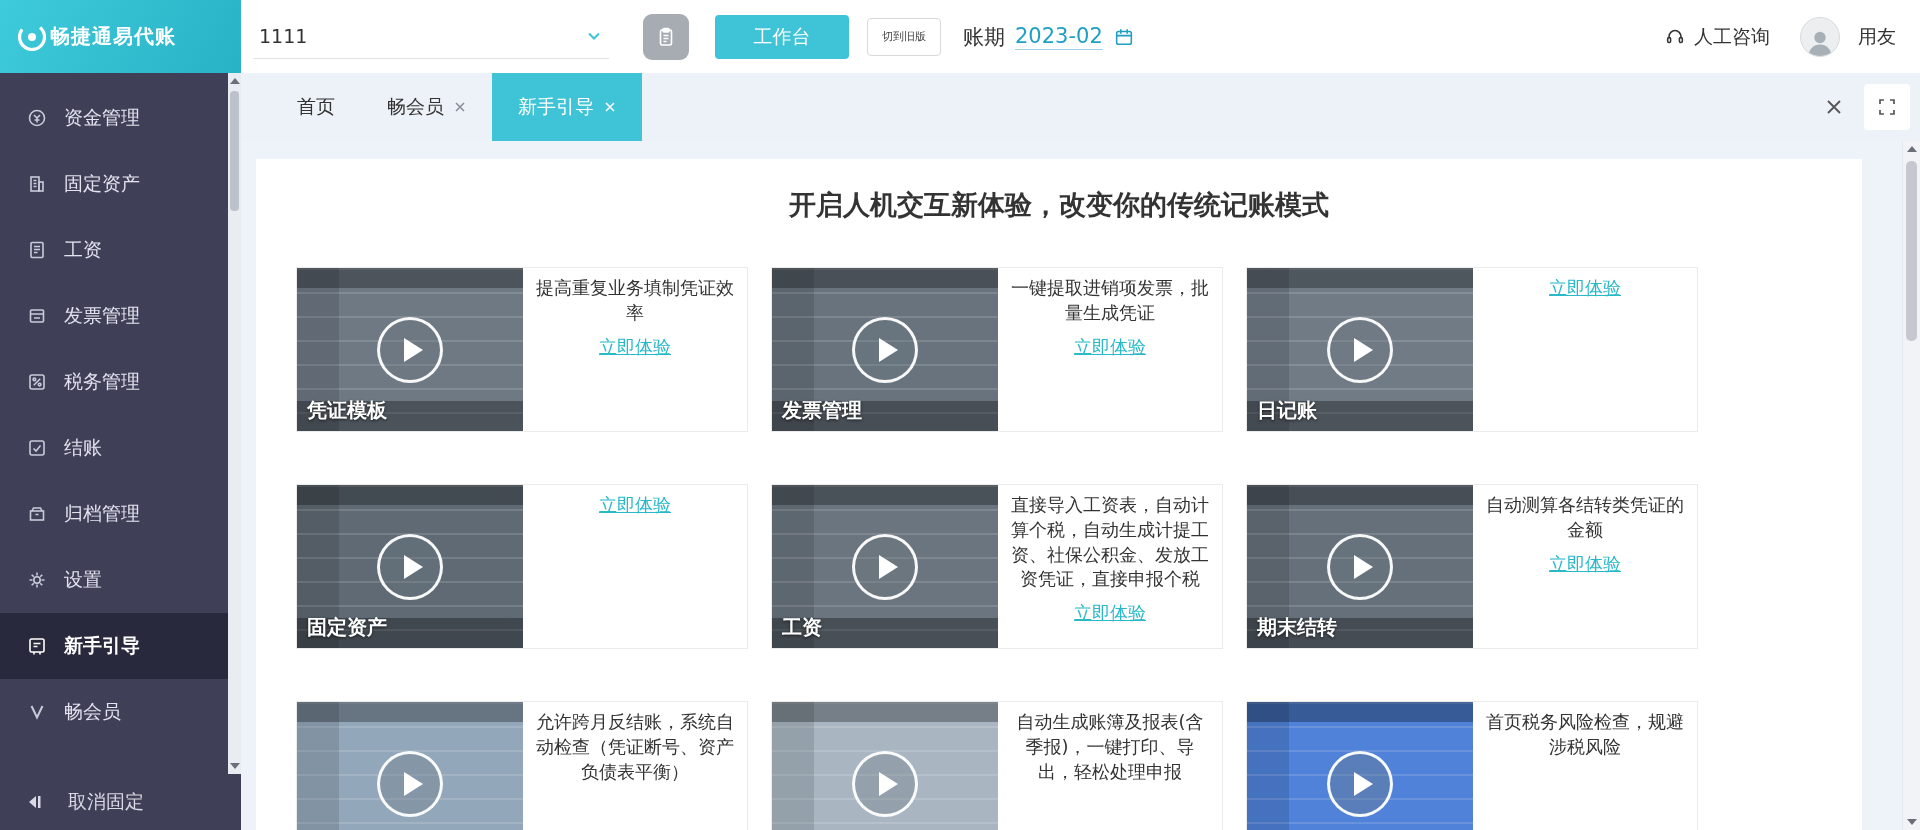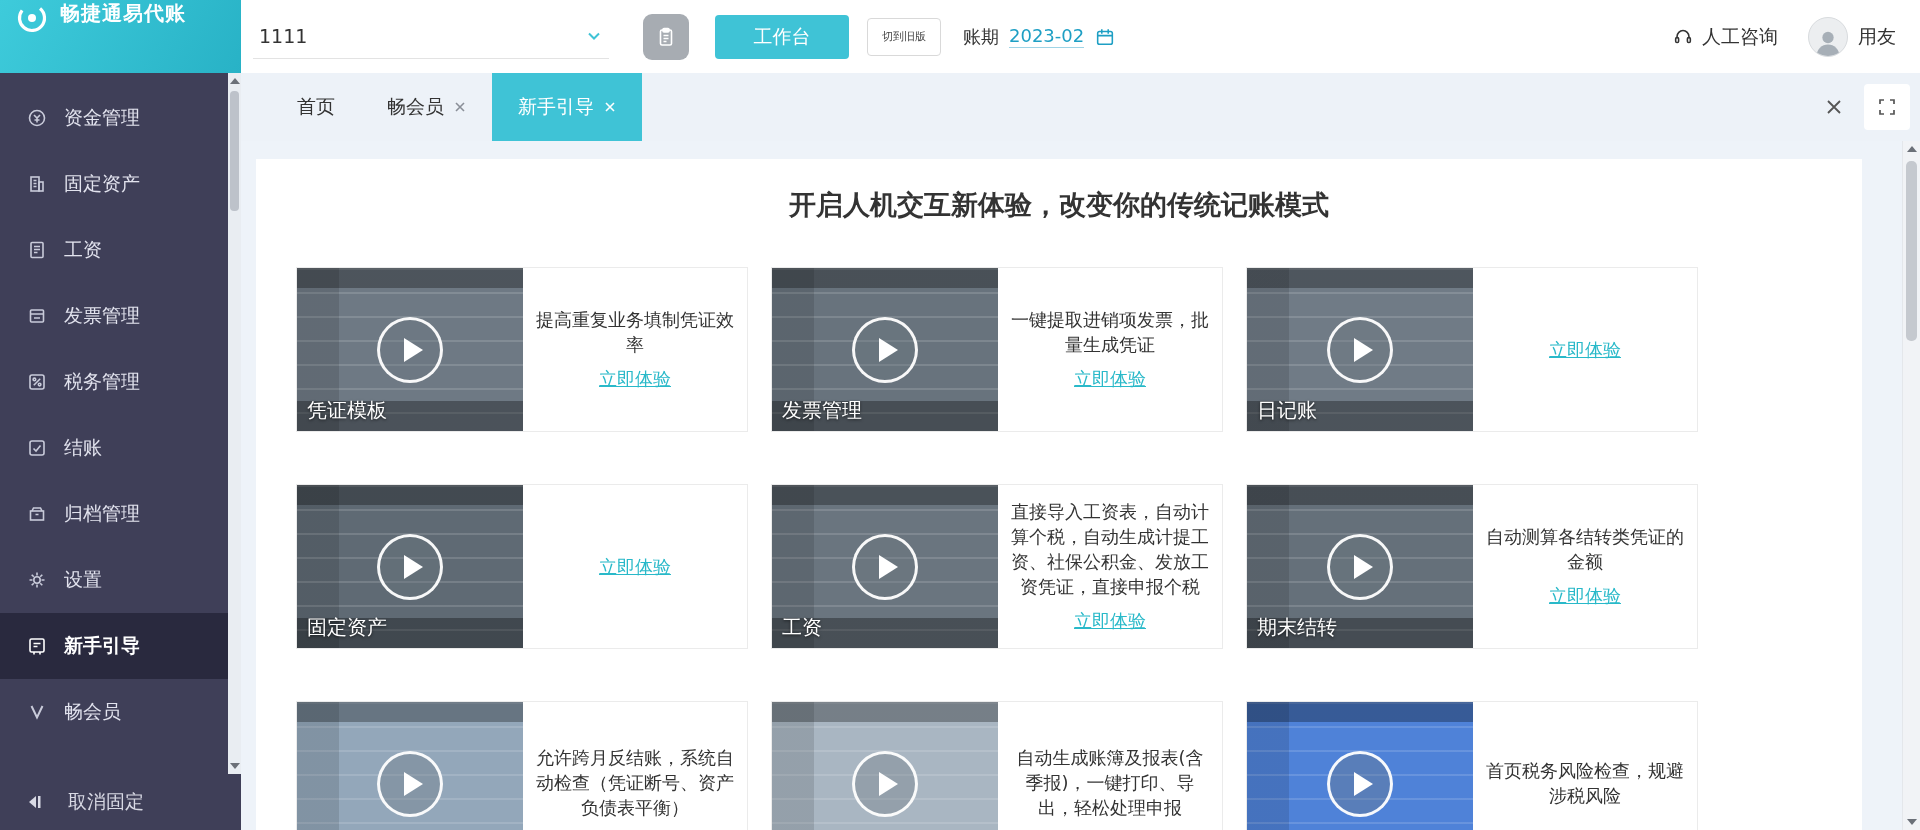--- a/index.html
+++ b/index.html
@@ -1,21 +1,21 @@
 <!DOCTYPE html>
 <html><head>
 <meta charset="utf-8">
 <style>
   * { margin:0; padding:0; box-sizing:border-box; }
   html,body { width:1920px; height:830px; overflow:hidden; }
   body { font-family:"DejaVu Sans","Liberation Sans",sans-serif; display:flex; background:#eef3f9; color:#333; }
 
   
   .sidebar { width:241px; background:#3f3f58; display:flex; flex-direction:column; position:relative; flex-shrink:0; }
-  .logo { height:73px; background:linear-gradient(120deg,#3ecbdb,#28b2c6); display:flex; gap:10px; padding:0 14px; flex-shrink:0; }
+  .logo { height:73px; background:linear-gradient(120deg,#3ecbdb,#28b2c6); display:flex; align-items:center; gap:0; padding:0 14px; flex-shrink:0; }
   .logo-text { color:#fff; font-size:20px; font-weight:bold; letter-spacing:1px; white-space:nowrap; }
   .menu { flex:1; padding-top:12px; overflow:hidden; }
   .menu-item { height:66px; display:flex; align-items:center; gap:14px; padding-left:26px; padding-right:18px; color:#e2e3ee; font-size:19px; cursor:pointer; white-space:nowrap; }
   .menu-item .mi-icon { width:24px; height:24px; color:#c9cbda; flex-shrink:0; display:flex; align-items:center; }
   .menu-item.active { background:#29293e; color:#fff; font-weight:bold; }
   .menu-item.active .mi-icon { color:#fff; }
   .unpin { height:56px; flex-shrink:0; display:flex; align-items:center; gap:22px; padding-left:24px; color:#d8d9e4; font-size:19px; cursor:pointer; }
   .unpin .mi-icon { width:22px; height:22px; color:#d8d9e4; display:flex; align-items:center; }
 
   
@@ -27,26 +27,26 @@
 
   
   .main { flex:1; display:flex; flex-direction:column; position:relative; min-width:0; }
 
   .topbar { height:73px; background:#fff; display:flex; align-items:center; padding:0 24px 0 12px; flex-shrink:0; }
   .account-select { width:356px; height:44px; display:flex; align-items:center; justify-content:space-between; border-bottom:1px solid #e3e3e3; font-size:19px; color:#333; cursor:pointer; padding:0 6px; }
   .chev { color:#3fc3d6; }
   .clip-btn { width:46px; height:46px; border-radius:9px; background:#a7acb2; margin-left:34px; display:flex; align-items:center; justify-content:center; cursor:pointer; flex-shrink:0; }
   .btn-workbench { margin-left:26px; width:134px; height:44px; background:#3fc3d6; color:#fff; font-size:19px; border:none; border-radius:4px; cursor:pointer; font-family:inherit; }
   .btn-old { margin-left:18px; height:38px; padding:0 14px; background:#fff; color:#444; font-size:11px; border:1px solid #d9d9d9; border-radius:4px; cursor:pointer; font-family:inherit; }
-  .period { margin-left:22px; display:flex; align-items:center; gap:10px; font-size:18px; }
+  .period { margin-left:22px; display:flex; align-items:center; gap:10px; font-size:21px; }
   .period-value { color:#1e9fc4; border-bottom:1px solid #9fd4e6; padding-bottom:1px; cursor:pointer; }
   .spacer { flex:1; }
   .consult { display:flex; align-items:center; gap:8px; font-size:19px; color:#333; cursor:pointer; }
   .avatar { width:40px; height:40px; border-radius:50%; background:#eceef0; border:1px solid #d8dbde; margin-left:30px; overflow:hidden; display:flex; align-items:flex-end; justify-content:center; cursor:pointer; }
-  .username { margin-left:10px; font-size:19px; color:#333; }
+  .username { margin-left:18px; font-size:19px; color:#333; }
 
   
   .tabbar { height:68px; background:#edf2f8; display:flex; align-items:stretch; padding-left:30px; position:relative; flex-shrink:0; }
   .tab { display:flex; align-items:center; gap:10px; padding:0 26px; font-size:19px; color:#333; cursor:pointer; white-space:nowrap; }
   .tab.active { background:#3fc3d6; color:#fff; }
   .tab-x { display:flex; align-items:center; color:#8a8f98; }
   .tab.active .tab-x { color:#fff; }
   .tabbar-actions { position:absolute; right:10px; top:0; bottom:0; display:flex; align-items:center; gap:20px; }
   .icon-btn { background:none; border:none; cursor:pointer; display:flex; align-items:center; justify-content:center; color:#555; }
   .fs-box { width:46px; height:46px; background:#fff; border-radius:4px; }
@@ -63,23 +63,23 @@
       linear-gradient(180deg, rgba(0,0,0,.30) 0 20px, transparent 20px),
       linear-gradient(0deg, rgba(0,0,0,.32) 0 30px, transparent 30px),
       linear-gradient(90deg, rgba(0,0,0,.12) 0 42px, transparent 42px),
       repeating-linear-gradient(180deg, rgba(255,255,255,.14) 0 2px, transparent 2px 24px);
   }
   .v1{background-color:#6e7984;} .v2{background-color:#68737d;} .v3{background-color:#707b86;}
   .v4{background-color:#5f6a74;} .v5{background-color:#6a757f;} .v6{background-color:#65707a;}
   .v7{background-color:#93a7ba;} .v8{background-color:#a9b6c2;} .v9{background-color:#4f82d8;}
   .play { position:absolute; top:50%; left:50%; transform:translate(-50%,-50%); width:66px; height:66px; border:3px solid rgba(255,255,255,.95); border-radius:50%; background:rgba(110,120,130,.35); display:flex; align-items:center; justify-content:center; cursor:pointer; }
   .play::after { content:""; border-left:19px solid #fff; border-top:12px solid transparent; border-bottom:12px solid transparent; margin-left:6px; }
-  .thumb-caption { position:absolute; left:10px; bottom:7px; color:#fff; font-weight:normal; font-size:20px; text-shadow:0 1px 3px rgba(0,0,0,.65); }
+  .thumb-caption { position:absolute; left:10px; bottom:7px; color:#fff; font-weight:bold; font-size:20px; text-shadow:0 1px 3px rgba(0,0,0,.65); }
   .thumb-caption:empty { display:none; }
-  .card-body { flex:1; display:flex; flex-direction:column; align-items:center; justify-content:center; gap:9px; padding:8px 12px; text-align:center; }
+  .card-body { flex:1; display:flex; flex-direction:column; align-items:center; gap:9px; padding:8px 12px; text-align:center; }
   .card-desc { font-size:18px; line-height:1.38; color:#333; }
   .card-link { font-size:18px; color:#29b9c9; text-decoration:underline; cursor:pointer; }
   .card-link:empty { display:none; }
 
   
   .main-scroll { position:absolute; right:0; top:141px; bottom:0; width:18px; background:#f1f3f6; border-left:1px solid #e4e7eb; }
   .main-scroll .sthumb { position:absolute; top:20px; left:3px; width:11px; height:180px; background:#c5c9cf; border-radius:5px; }
 
   svg { display:block; }
 </style>

